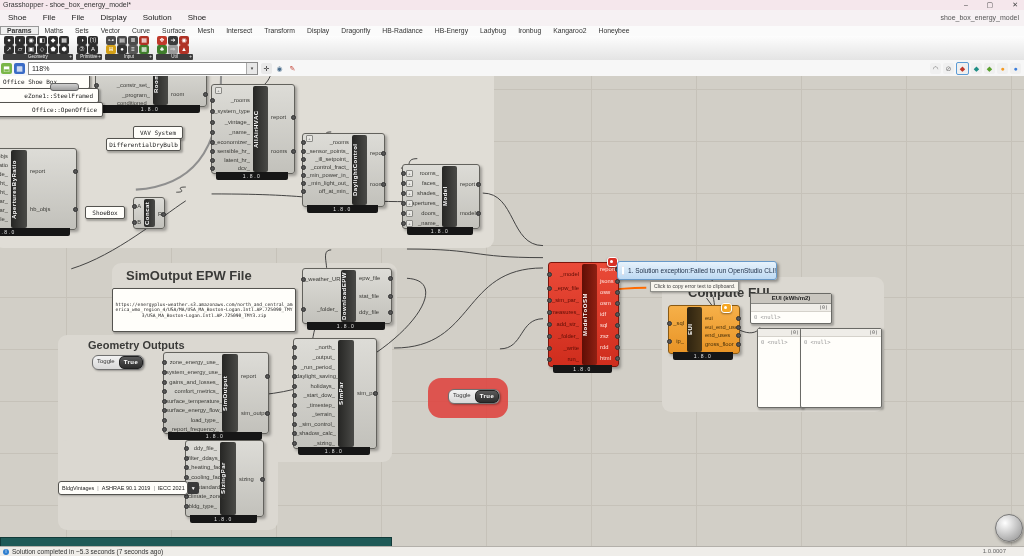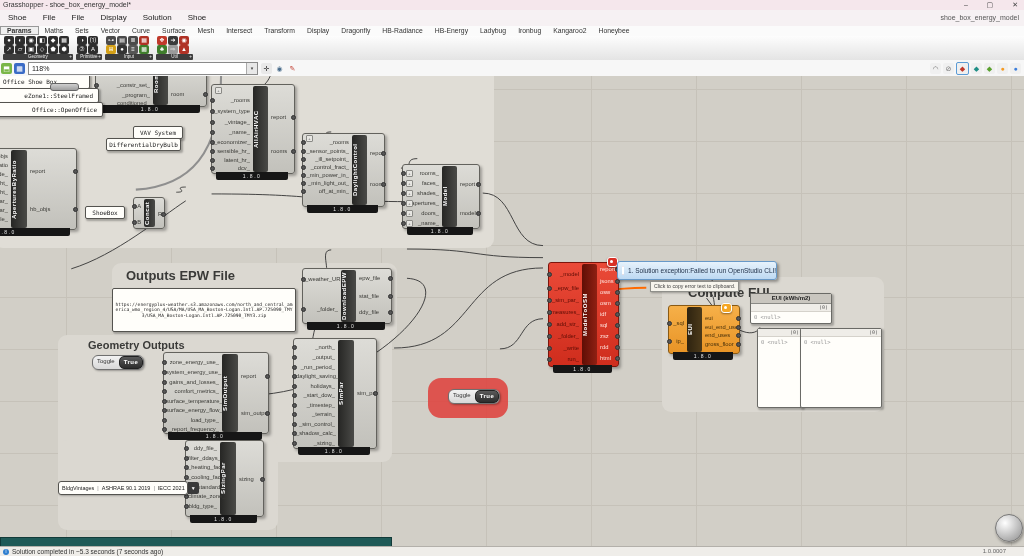--- a/index.html
+++ b/index.html
@@ -124,21 +124,21 @@
   </div>
   <div id="tabstrip"><span class="tab active">Params</span><span class="tab">Maths</span><span class="tab">Sets</span><span class="tab">Vector</span><span class="tab">Curve</span><span class="tab">Surface</span><span class="tab">Mesh</span><span class="tab">Intersect</span><span class="tab">Transform</span><span class="tab">Display</span><span class="tab">Dragonfly</span><span class="tab">HB-Radiance</span><span class="tab">HB-Energy</span><span class="tab">Ladybug</span><span class="tab">Ironbug</span><span class="tab">Kangaroo2</span><span class="tab">Honeybee</span></div>
   <div id="toolbar"><div class="tgroup" style="width: 70px;"><div class="tgrid"><span class="ticon" style="background: rgb(46, 46, 46);">●</span><span class="ticon" style="background: rgb(46, 46, 46);">◐</span><span class="ticon" style="background: rgb(46, 46, 46);">◉</span><span class="ticon" style="background: rgb(46, 46, 46);">◧</span><span class="ticon" style="background: rgb(46, 46, 46);">◆</span><span class="ticon" style="background: rgb(46, 46, 46);">▦</span><span class="ticon" style="background: rgb(46, 46, 46);">➚</span><span class="ticon" style="background: rgb(46, 46, 46);">▱</span><span class="ticon" style="background: rgb(46, 46, 46);">▣</span><span class="ticon" style="background: rgb(46, 46, 46);">◇</span><span class="ticon" style="background: rgb(46, 46, 46);">⬟</span><span class="ticon" style="background: rgb(46, 46, 46);">⬢</span></div><div class="tlabel">Geometry<span class="plus">+</span></div></div><div class="tgroup" style="width: 26px;"><div class="tgrid"><span class="ticon" style="background: rgb(46, 46, 46);">◑</span><span class="ticon" style="background: rgb(46, 46, 46);">⑴</span><span class="ticon" style="background: rgb(46, 46, 46);">⑦</span><span class="ticon" style="background: rgb(46, 46, 46);">A</span></div><div class="tlabel">Primitive<span class="plus">+</span></div></div><div class="tgroup" style="width: 48px;"><div class="tgrid"><span class="ticon" style="background: rgb(74, 74, 74);">⊶</span><span class="ticon" style="background: rgb(74, 74, 74);">▤</span><span class="ticon" style="background: rgb(74, 74, 74);">≣</span><span class="ticon" style="background: rgb(176, 50, 38);">▦</span><span class="ticon" style="background: rgb(212, 160, 23);">⊞</span><span class="ticon" style="background: rgb(51, 51, 51);">●</span><span class="ticon" style="background: rgb(85, 85, 85);">≡</span><span class="ticon" style="background: rgb(63, 125, 44);">▩</span></div><div class="tlabel">Input<span class="plus">+</span></div></div><div class="tgroup" style="width: 37px;"><div class="tgrid"><span class="ticon" style="background: rgb(192, 57, 43);">❖</span><span class="ticon" style="background: rgb(58, 58, 58);">➜</span><span class="ticon" style="background: rgb(176, 50, 38);">◉</span><span class="ticon" style="background: rgb(63, 125, 44);">♣</span><span class="ticon" style="background: rgb(154, 154, 154);">⇨</span><span class="ticon" style="background: rgb(176, 50, 38);">▲</span></div><div class="tlabel">Util<span class="plus">+</span></div></div></div>
   <div id="canvasbar">
     <span id="cbleft"><span class="cbi" style="background: rgb(122, 182, 72); color: rgb(255, 255, 255);">⬒</span><span class="cbi" style="background: rgb(58, 107, 198); color: rgb(255, 255, 255);">▦</span></span><span id="zoombox"><span class="val">118%</span><span class="dd">▾</span></span><span id="cbmid"><span class="cbi" style="background: rgb(233, 233, 233); color: rgb(51, 51, 51);">✛</span><span class="cbi" style="background: rgb(247, 247, 247); color: rgb(74, 109, 140);">◉</span><span class="cbi" style="background: rgb(247, 247, 247); color: rgb(192, 57, 43);">✎</span></span>
     <span id="cbright"><span class="cbi" style="background: rgb(240, 240, 240); color: rgb(85, 85, 85);">◠</span><span class="cbi" style="background: rgb(240, 240, 240); color: rgb(119, 119, 119);">⊘</span><span class="cbi cbsel" style="background: rgb(240, 240, 240); color: rgb(192, 57, 43);">◆</span><span class="cbi" style="background: rgb(240, 240, 240); color: rgb(31, 143, 134);">◆</span><span class="cbi" style="background: rgb(240, 240, 240); color: rgb(90, 161, 47);">◆</span><span class="cbi" style="background: rgb(240, 240, 240); color: rgb(245, 154, 35);">●</span><span class="cbi" style="background: rgb(240, 240, 240); color: rgb(61, 126, 219);">●</span></span>
   </div>
   <div id="canvas">
       <div class="group" style="left: -6px; top: -18px; width: 500px; height: 190px; background: rgb(224, 221, 214); border-radius: 9px; z-index: 1;"></div>
       <div class="group" style="left: 112px; top: 187px; width: 285px; height: 77px; background: rgb(219, 216, 209); border-radius: 9px; z-index: 1;"></div>
-      <div class="gtitle" style="left: 126px; top: 192px; font-size: 13px; z-index: 2;">Outputs EPW File</div>
+      <div class="gtitle" style="left: 126px; top: 192px; font-size: 13px; z-index: 2;">SimOutput EPW File</div>
       <div class="group" style="left: 58px; top: 259px; width: 334px; height: 127px; background: rgb(219, 216, 209); border-radius: 9px; z-index: 1;"></div>
       <div class="gtitle" style="left: 88px; top: 263px; font-size: 11px; z-index: 2;">Geometry Outputs</div>
       <div class="group" style="left: 58px; top: 364px; width: 220px; height: 90px; background: rgb(219, 216, 209); border-radius: 9px; z-index: 1;"></div>
       <div class="group" style="left: 662px; top: 201px; width: 222px; height: 135px; background: rgb(219, 216, 209); border-radius: 9px; z-index: 1;"></div>
       <div class="gtitle" style="left: 688px; top: 209px; font-size: 13px; z-index: 2;">Compute EUI</div>
       <div class="group" style="left: 428px; top: 302px; width: 80px; height: 40px; background: rgba(223, 62, 58, 0.85); border-radius: 13px; z-index: 1;"></div>
       <div style="position: absolute; left: 0px; top: 461px; width: 390px; height: 10px; background: rgb(31, 90, 87); border: 1px solid rgb(18, 58, 56); z-index: 2;"></div>
       <div id="navsphere" style="position: absolute; left: 995px; top: 438px;"></div>
       <svg id="wires" width="1024" height="470" viewBox="0 76 1024 546" style="height: 470px;">
         <path d="M88,80 C104,80 79,78 95,78" fill="none" stroke="#3b3b3b" stroke-width="1.1"></path>

